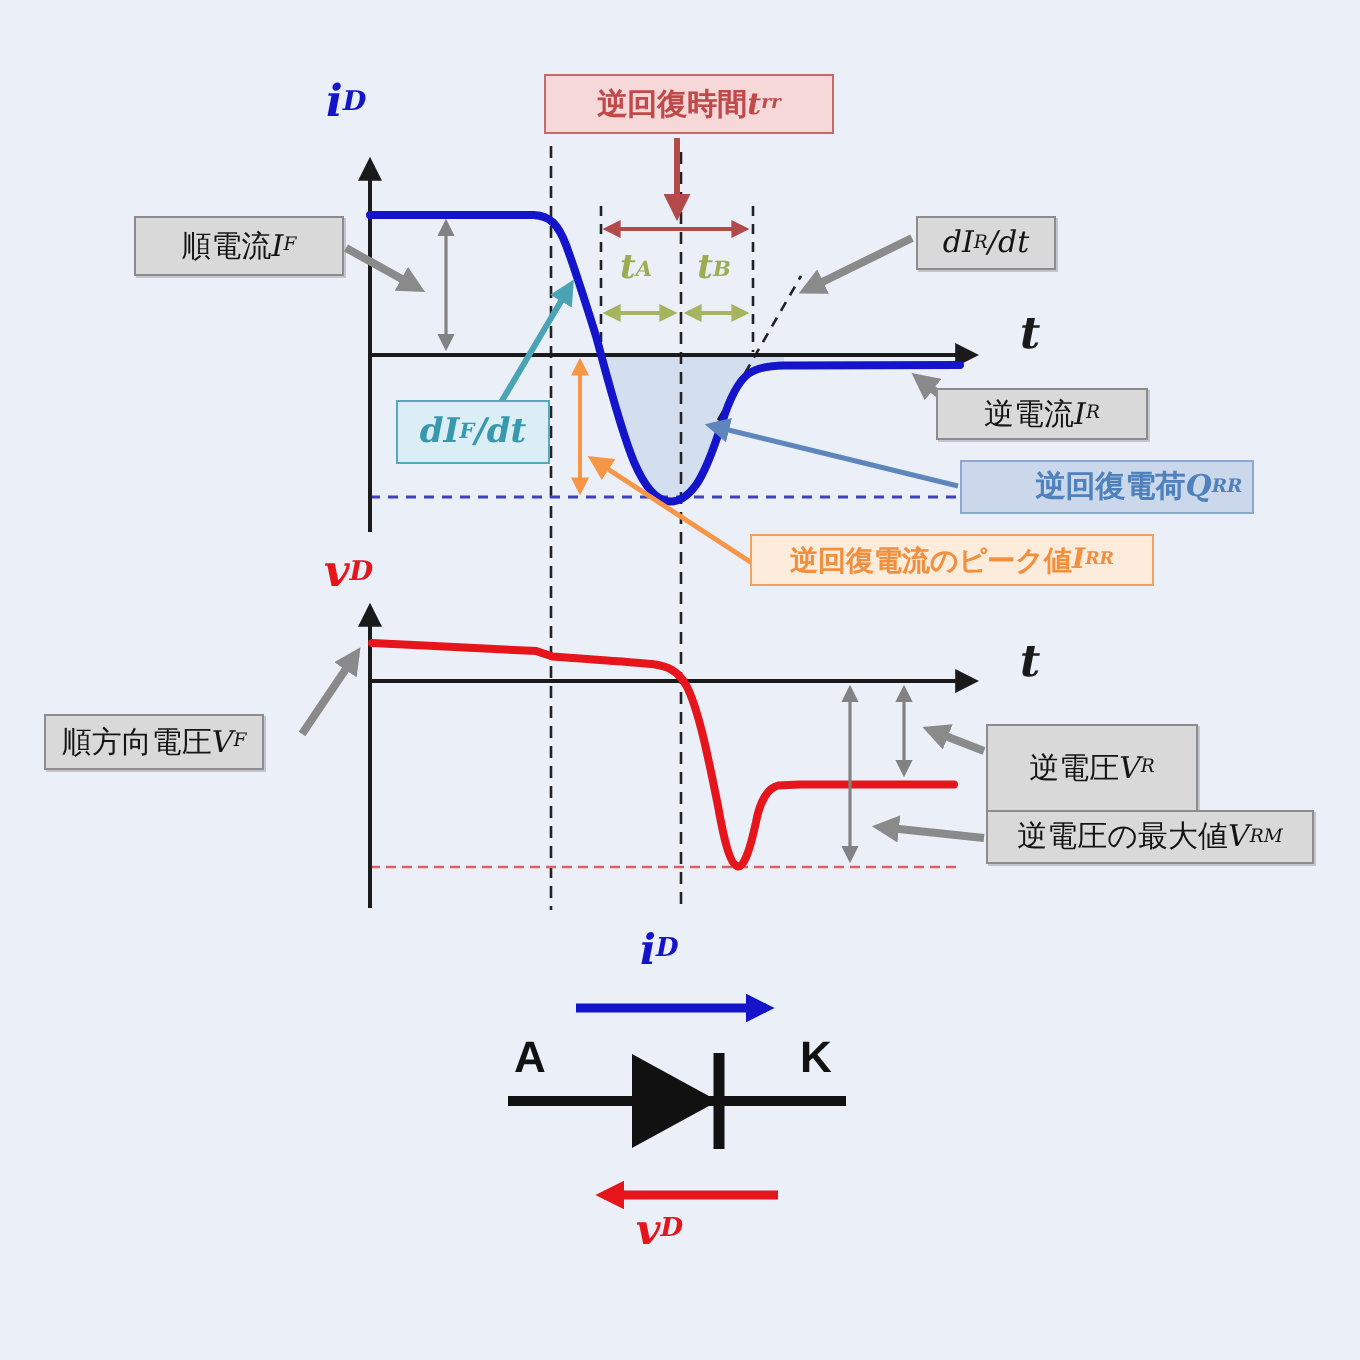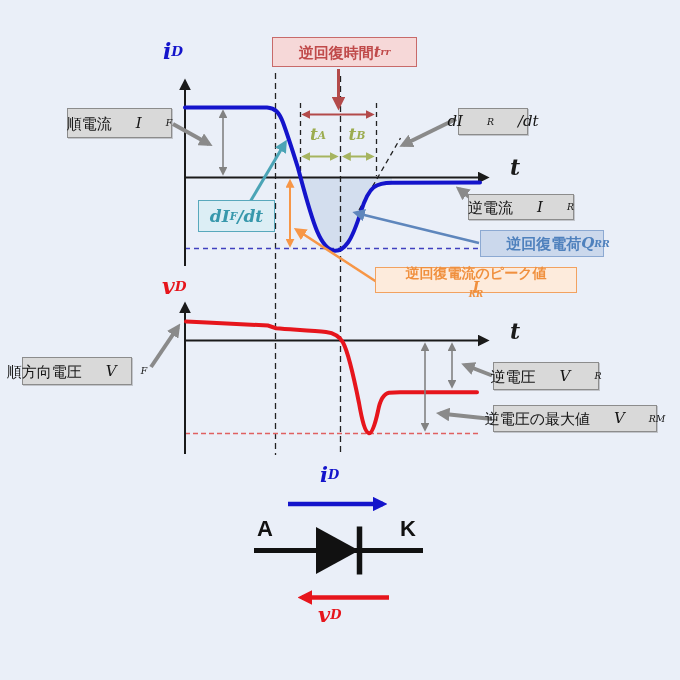--- a/index.html
+++ b/index.html
@@ -3,25 +3,25 @@
 <meta charset="utf-8">
 <style>
   html,body{margin:0;padding:0;}
   body{width:680px;height:680px;background:#EAEFF8;position:relative;overflow:hidden;
        font-family:"Liberation Sans",sans-serif;}
   #stage{position:absolute;inset:0;width:680px;height:680px;}
   svg#wires{position:absolute;left:0;top:0;}
   .lbl{position:absolute;display:flex;align-items:center;justify-content:center;
        white-space:nowrap;color:#141414;font-size:15px;line-height:1;}
   .box{box-sizing:border-box;}
-  .box.gray{background:#D9D9D9;border:1px solid #8C8C8C;box-shadow:1px 1px 0 rgba(120,120,120,.35);gap:24px;}
+  .box.gray{background:#D9D9D9;border:1px solid #8C8C8C;box-shadow:1px 1px 0 rgba(120,120,120,.35);}
   .box.pink{background:#F6D8D8;border:1.5px solid #C86A6A;color:#C04A4A;font-weight:bold;}
   .box.teal{background:#DCEEF5;border:1.5px solid #58A8BC;color:#3898AC;font-weight:bold;font-size:17px;}
   .box.steel{background:#CBD8EC;border:1.5px solid #8CA9D2;color:#4F81BD;font-weight:bold;}
-  .box.orange{background:#FDEBDC;border:1.5px solid #F2A260;color:#F0903E;font-weight:bold;font-size:14px;flex-direction:column;}
+  .box.orange{background:#FDEBDC;border:1.5px solid #F2A260;color:#F0903E;font-weight:bold;font-size:14px;}
   .sym{font-family:"DejaVu Serif","Liberation Serif",serif;font-style:italic;}
   .box.pink .sym,.box.teal .sym,.box.steel .sym,.box.orange .sym{font-weight:bold;}
   sub.sym{font-size:.62em;vertical-align:-0.35em;line-height:0;}
   .axis-lbl{font-family:"DejaVu Serif","Liberation Serif",serif;font-style:italic;font-weight:bold;font-size:22px;}
   .blue{color:#1414CB;} .red{color:#E6151C;} .black{color:#1A1A1A;}
   .olive{color:#9CAC50;font-family:"DejaVu Serif","Liberation Serif",serif;font-style:italic;
          font-weight:bold;font-size:17px;}
   .ak{font-weight:bold;font-size:22px;color:#111;}
   .d21{font-size:21px;}
 </style>
@@ -151,21 +151,21 @@
   <span>t</span>
       <sub class="sym">B</sub>
 </div>
 
 <div class="lbl box gray" style="left:468px;top:194px;width:106px;height:26px;">
   <span class="jp">逆電流</span>
       <span class="sym">I</span>
       <sub class="sym">R</sub>
 </div>
 
-<div class="lbl box steel" style="left:480px;top:230px;width:124px;height:27px;padding-left:32px;">
+<div class="lbl box steel" style="left:480px;top:230px;width:147px;height:27px;padding-left:32px;">
   <span class="jp">逆回復電荷</span>
       <span class="sym">Q</span>
       <sub class="sym">RR</sub>
 </div>
 
 <div class="lbl box orange" style="left:375px;top:267px;width:202px;height:26px;">
   <span class="jp">逆回復電流のピーク値</span>
       <span class="sym">I</span>
       <sub class="sym">RR</sub>
 </div>
@@ -177,21 +177,21 @@
 <div class="lbl axis-lbl black" style="left:510px;top:320px;">
   <span>t</span>
 </div>
 
 <div class="lbl box gray" style="left:22px;top:357px;width:110px;height:28px;">
   <span class="jp">順方向電圧</span>
       <span class="sym">V</span>
       <sub class="sym">F</sub>
 </div>
 
-<div class="lbl box gray" style="left:493px;top:362px;width:106px;height:28px;">
+<div class="lbl box gray" style="left:493px;top:362px;width:106px;height:44px;">
   <span class="jp">逆電圧</span>
       <span class="sym">V</span>
       <sub class="sym">R</sub>
 </div>
 
 <div class="lbl box gray" style="left:493px;top:405px;width:164px;height:27px;">
   <span class="jp">逆電圧の最大値</span>
       <span class="sym">V</span>
       <sub class="sym">RM</sub>
 </div>

